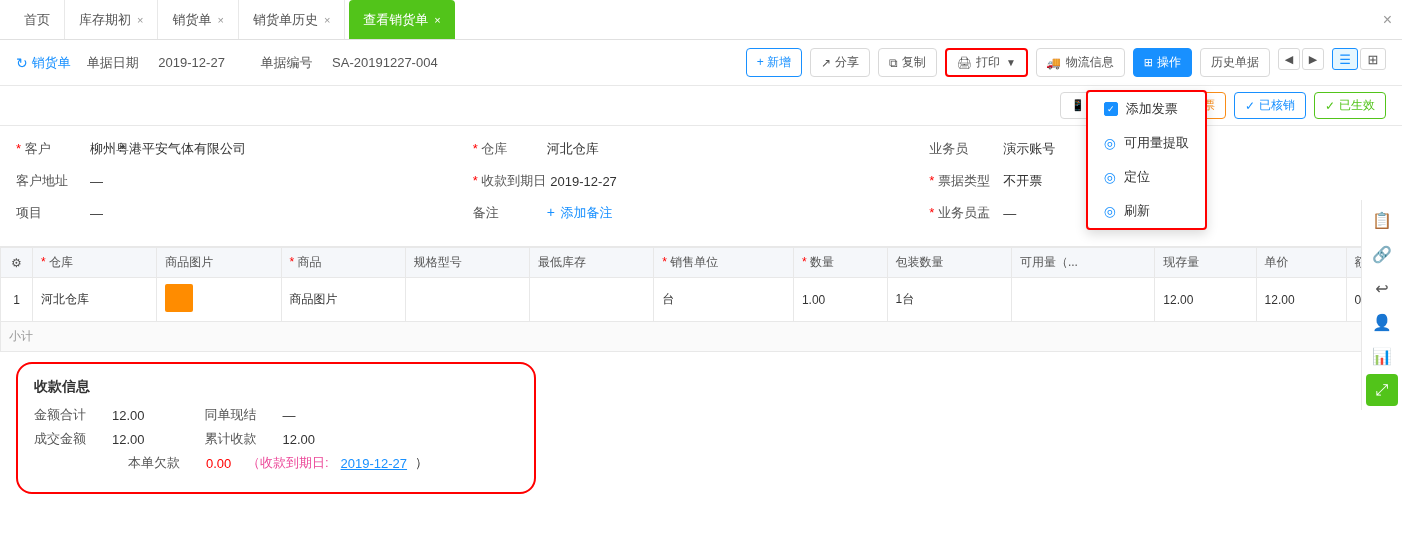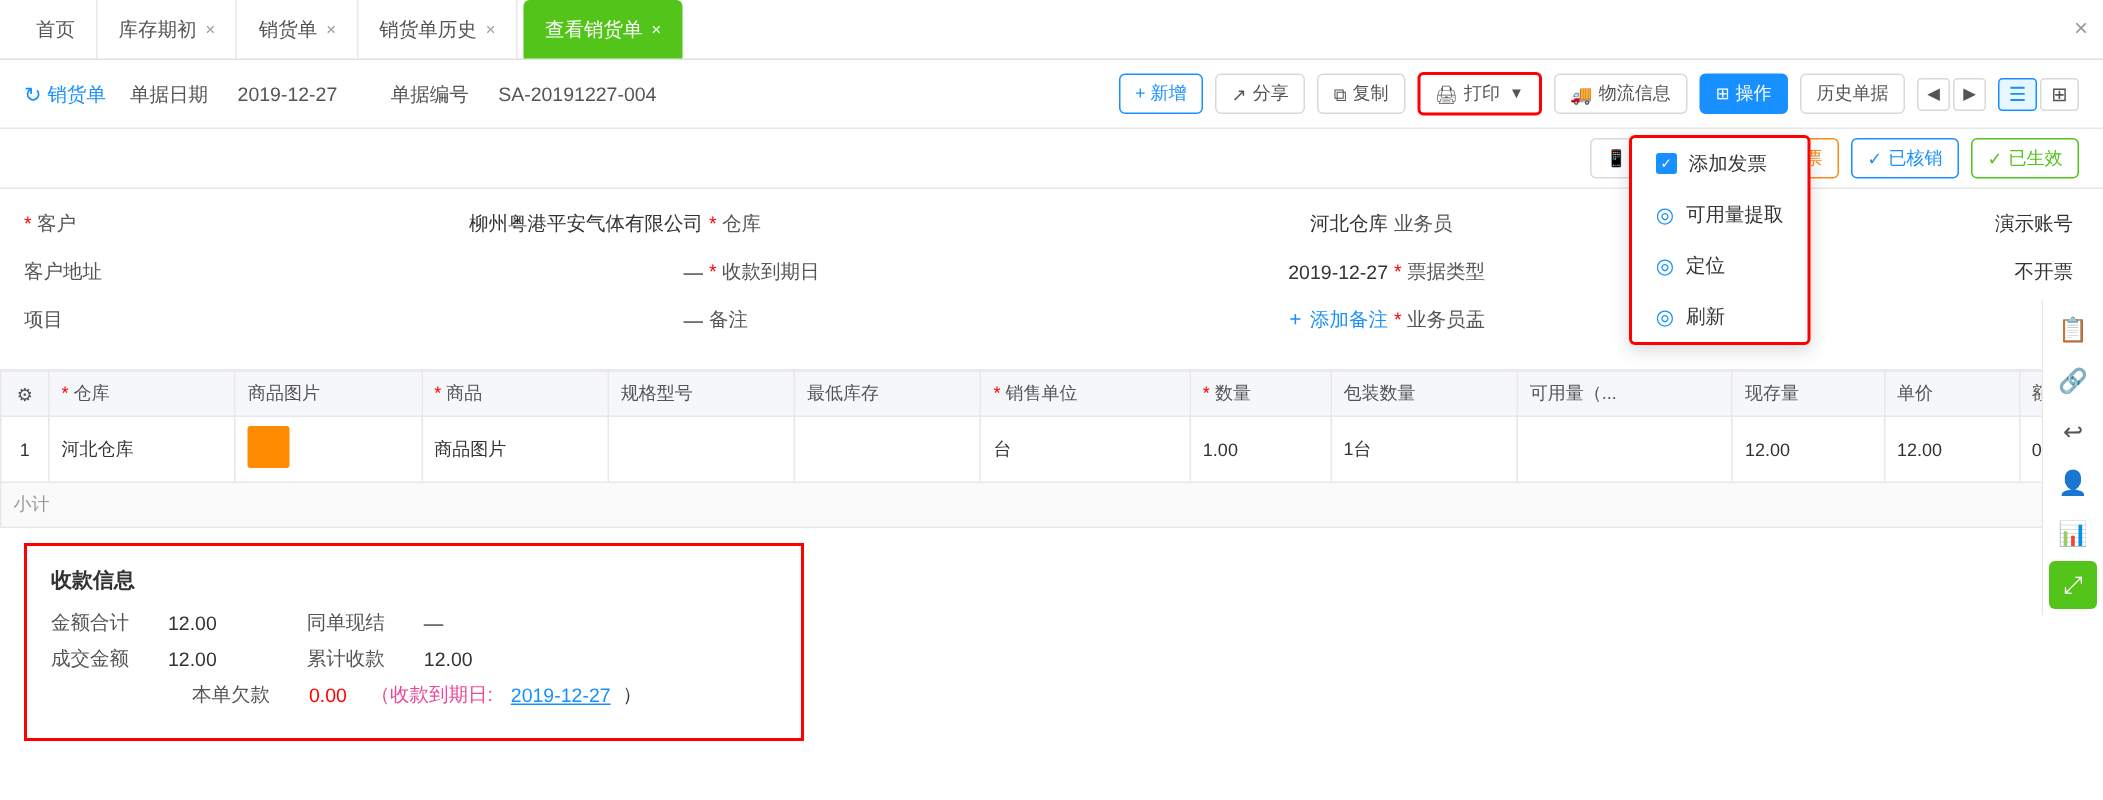--- a/index.html
+++ b/index.html
@@ -39,21 +39,21 @@
     }
     .doc-header-left { display: flex; align-items: center; gap: 16px; }
     .doc-type-badge {
       display: flex; align-items: center; gap: 4px; color: #1890ff; font-size: 13px; font-weight: 500;
     }
     .doc-meta { color: #555; font-size: 13px; }
     .doc-meta span { margin-right: 16px; }
 
     
     .toolbar {
-      display: flex; align-items: center; gap: 8px;
+      display: flex; gap: 8px;
     }
     .toolbar-btn {
       display: flex; align-items: center; gap: 4px;
       padding: 4px 10px; border: 1px solid #d9d9d9; border-radius: 4px;
       background: #fff; cursor: pointer; color: #555; font-size: 12px; white-space: nowrap;
     }
     .toolbar-btn.print-btn { border: 2px solid red; color: #555; }
 
     
     .status-bar {
@@ -65,21 +65,21 @@
       padding: 4px 10px; border-radius: 4px; font-size: 12px; cursor: pointer; border: 1px solid;
     }
     .status-btn.gray { border-color: #d9d9d9; color: #555; background: #fff; }
     .status-btn.orange { border-color: #fa8c16; color: #fa8c16; background: #fff; }
     .status-btn.blue-outline { border-color: #1890ff; color: #1890ff; background: #fff; }
     .status-btn.green { border-color: #52c41a; color: #52c41a; background: #fff; }
 
     
     .form-section { padding: 12px 16px; border-bottom: 1px solid #e8e8e8; }
     .form-row { display: flex; align-items: center; margin-bottom: 10px; gap: 0; }
-    .form-field { display: flex; align-items: center; flex: 1; justify-content: space-between; }
+    .form-field { display: flex; align-items: center; flex: 1; }
     .form-label { color: #555; min-width: 70px; font-size: 13px; white-space: nowrap; }
     .form-label.required::before { content: '* '; color: red; }
     .form-value { color: #333; font-size: 13px; padding: 2px 4px; }
 
     
     .table-section { padding: 0 0; }
     .data-table { width: 100%; border-collapse: collapse; font-size: 12px; }
     .data-table th {
       background: #f5f7fa; border: 1px solid #e8e8e8; padding: 6px 8px;
       text-align: left; color: #555; font-weight: 500; white-space: nowrap;
@@ -91,21 +91,21 @@
     .data-table tr.subtotal td { background: #fafafa; color: #999; }
 
     
     .product-img {
       width: 28px; height: 28px; background: #ff8c00;
       display: inline-block; border-radius: 2px;
     }
 
     
     .payment-section {
-      margin: 10px 16px; border: 2px solid red; border-radius: 0; padding: 14px 16px;
+      margin: 10px 16px; border: 2px solid red; border-radius: 16px; padding: 14px 16px;
       background: #fff; max-width: 520px;
     }
     .payment-title { font-weight: bold; font-size: 14px; margin-bottom: 10px; }
     .payment-row { display: flex; gap: 60px; margin-bottom: 6px; font-size: 13px; }
     .payment-item { display: flex; align-items: center; gap: 8px; }
     .payment-label { color: #555; min-width: 70px; }
     .payment-value { color: #333; }
     .payment-value.red { color: red; }
     .payment-value.link { color: #1890ff; text-decoration: underline; }
     .dropdown-menu {

